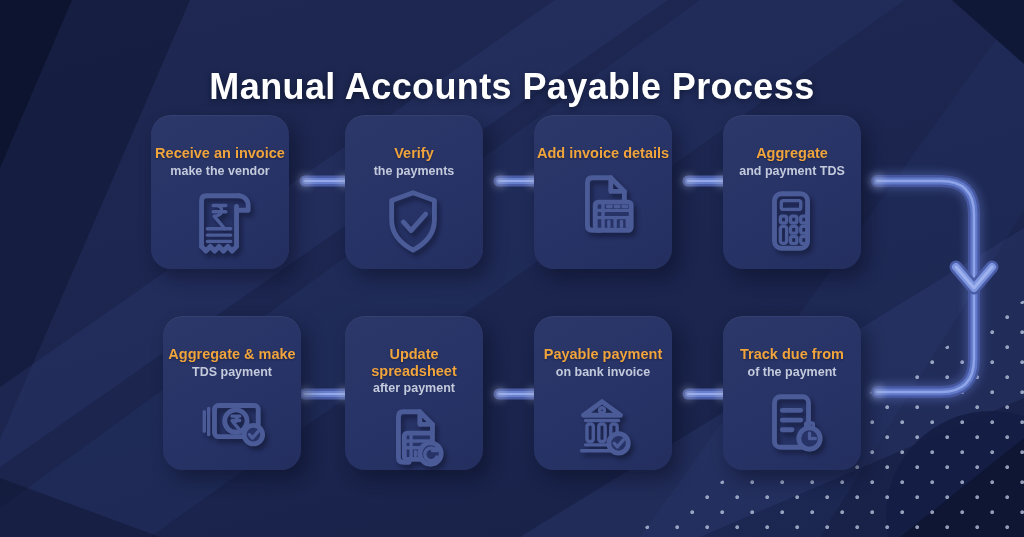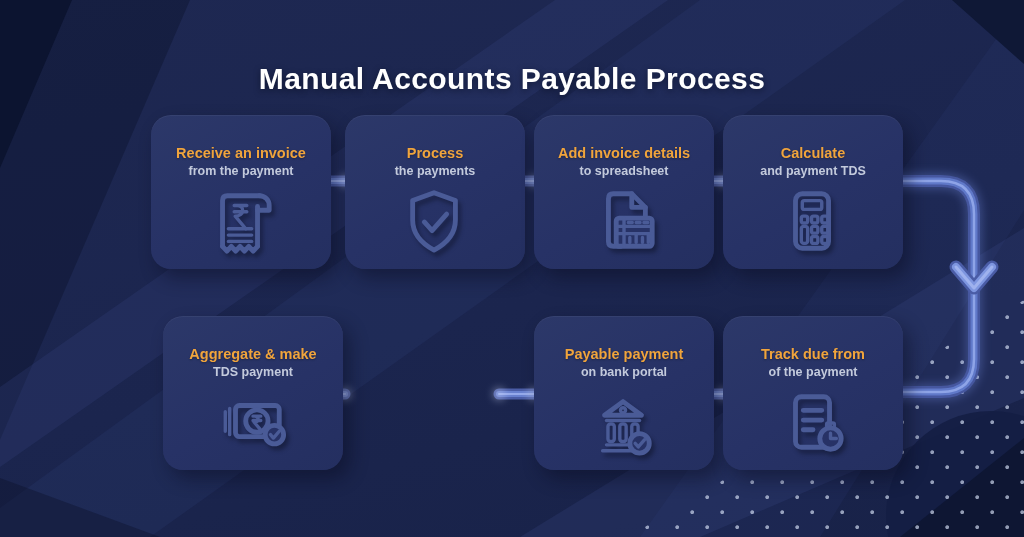--- a/index.html
+++ b/index.html
@@ -28,28 +28,28 @@
     background-image:
       radial-gradient(circle at 2.2px 2.2px, rgba(208,218,240,.85) 1.5px, transparent 2.3px),
       radial-gradient(circle at 2.2px 2.2px, rgba(208,218,240,.85) 1.5px, transparent 2.3px);
     background-size:30px 30px,30px 30px;
     background-position:0 0,15px 15px;
     clip-path:polygon(1024px 300px,1024px 537px,628px 537px);
   }
   
   .title{
     position:absolute;left:0;right:0;top:42px;text-align:center;
-    color:#ffffff;font-size:30px;font-weight:700;letter-spacing:.4px;
+    color:#ffffff;font-size:36px;font-weight:700;letter-spacing:.4px;
     text-shadow:0 2px 6px rgba(5,9,24,.5);
   }
   
   .flow{position:absolute;left:0;top:0;pointer-events:none;}
   
   .card{
-    position:absolute;width:180px;height:154px;border-radius:20px;
+    position:absolute;width:138px;height:154px;border-radius:20px;
     background:linear-gradient(150deg,#2c3869 0%,#273266 55%,#242f60 100%);
     box-shadow:7px 9px 18px rgba(8,12,30,.45), inset 0 1px 0 rgba(255,255,255,.05);
     text-align:center;box-sizing:border-box;padding-top:30px;
   }
   .ct{color:#f0a43c;font-size:14.5px;font-weight:700;line-height:1.15;
       text-shadow:0 1px 2px rgba(10,14,32,.4);}
   .cs{color:#c3cadc;font-size:12.5px;font-weight:700;margin-top:2px;line-height:1.15;}
   .ci{margin-top:8px;height:84px;display:flex;align-items:flex-start;justify-content:center;}
   .ci svg{filter:drop-shadow(3px 4px 2px rgba(9,13,31,.45));}
   .ic{stroke:#4a5b97;fill:none;stroke-width:5;stroke-linecap:round;stroke-linejoin:round;}
@@ -143,61 +143,60 @@
       <circle cx="499" cy="394" r="6"></circle>
         <circle cx="534" cy="394" r="6"></circle>
       <circle cx="688" cy="394" r="6"></circle>
         <circle cx="723" cy="394" r="6"></circle>
       <circle cx="877" cy="392" r="6"></circle>
     </g>
   </svg>
 
   <div class="card" style="left:151px;top:115px">
     <div class="ct">Receive an invoice</div>
-    <div class="cs">from the payment</div>
+    <div class="cs">make the vendor</div>
     <div class="ci">
       <svg width="68" height="70" viewBox="16 12 66 72">
         <path class="ic" d="M30 74 V27 q0-5 5-5 h33"></path>
         <path class="ic" d="M68 22 a10 10 0 0 1 10 10 v5 h-12 v-4"></path>
         <path class="ic" d="M66 37 V74"></path>
         <path class="ic" d="M30 74 l4.5 5 4.5-5 4.5 5 4.5-5 4.5 5 4.5-5 4.5 5 4.5-5" stroke-width="4"></path>
         <path class="ic3" d="M42 32 h13 M42 38.5 h13 M45 32 c8 0 8 11 -2 11 l11 13" stroke-width="4"></path>
         <path class="ic3" d="M36 56 h24 M36 62.5 h24 M36 69 h24" stroke-width="4"></path>
       </svg>
     </div>
   </div>
 
   <div class="card" style="left:345px;top:115px">
-    <div class="ct">Process</div>
+    <div class="ct">Verify</div>
     <div class="cs">the payments</div>
     <div class="ci">
       <svg width="68" height="70" viewBox="16 12 66 72">
         <path class="ic" d="M48 19 l22 8 v20 c0 15 -9 24 -22 31 c-13 -7 -22 -16 -22 -31 v-20 z" stroke-width="5.5"></path>
         <path class="ic" d="M38 49 l8 9 15 -17" stroke-width="7"></path>
       </svg>
     </div>
   </div>
 
   <div class="card" style="left:534px;top:115px">
     <div class="ct">Add invoice details</div>
-    <div class="cs">to spreadsheet</div>
     <div class="ci">
       <svg width="68" height="70" viewBox="16 12 66 72">
         <path class="ic" d="M46 74 h-8 q-5 0 -5 -5 V25 q0-5 5-5 h19 l14 14 v9"></path>
         <path class="ic" d="M57 20 v14 h14" stroke-width="4.5"></path>
         <rect class="icf" x="41" y="45" width="37" height="29" rx="3" stroke-width="4.5"></rect>
         <path class="ic3" d="M41 53.5 h37 M41 61 h37 M49 45 v29"></path>
         <path class="ic3" d="M53.5 49.5 h4 M61.5 49.5 h4 M69.5 49.5 h4" stroke-width="3"></path>
         <path class="ic3" d="M55 70 v-5 M61.5 70 v-7.5 M68 70 v-5 M74 70 v-8.5" stroke-width="4"></path>
       </svg>
     </div>
   </div>
 
   <div class="card" style="left:723px;top:115px">
-    <div class="ct">Calculate</div>
+    <div class="ct">Aggregate</div>
     <div class="cs">and payment TDS</div>
     <div class="ci">
       <svg width="68" height="70" viewBox="16 12 66 72">
         <rect class="ic" x="31" y="20" width="34" height="56" rx="7"></rect>
         <rect class="ic3" x="38" y="27" width="20" height="9" rx="2" stroke-width="4"></rect>
         <rect class="ic3" x="37" y="43" width="6.5" height="7" rx="2"></rect>
         <rect class="ic3" x="47.5" y="43" width="6.5" height="7" rx="2"></rect>
         <rect class="ic3" x="58" y="43" width="6.5" height="7" rx="2"></rect>
         <rect class="ic3" x="47.5" y="53.5" width="6.5" height="7" rx="2"></rect>
         <rect class="ic3" x="58" y="53.5" width="6.5" height="7" rx="2"></rect>
@@ -216,24 +215,40 @@
         <path class="ic3" d="M25 34 v27 M20.5 37.5 v20" stroke-width="4"></path>
         <rect class="ic" x="31" y="31" width="45" height="32" rx="4"></rect>
         <circle class="ic" cx="53" cy="47" r="11.5" stroke-width="4.5"></circle>
         <path class="ic3" d="M49 42 h8 M49 46.5 h8 M51 42 c4.5 .5 4.5 6 -1 6 l6 7" stroke-width="3.2"></path>
         <circle class="icf" cx="71" cy="61" r="9.5" stroke-width="4"></circle>
         <path class="ic3" d="M67 61 l3 3.5 6 -7"></path>
       </svg>
     </div>
   </div>
 
+  <div class="card" style="left:345px;top:316px">
+    <div class="ct">Update spreadsheet</div>
+    <div class="cs">after payment</div>
+    <div class="ci">
+      <svg width="68" height="70" viewBox="16 12 66 72">
+        <path class="ic" d="M44 72 h-6 q-5 0 -5 -5 V25 q0-5 5-5 h17 l13 13 v9"></path>
+        <path class="ic" d="M55 20 v13 h13" stroke-width="4.5"></path>
+        <rect class="icf" x="39" y="42" width="29" height="27" rx="3" stroke-width="4.5"></rect>
+        <path class="ic3" d="M39 50 h29 M39 57 h29 M46 42 v27" stroke-width="3"></path>
+        <path class="ic3" d="M50.5 65 v-4 M56 65 v-6 M61.5 65 v-4.5" stroke-width="3.5"></path>
+        <circle class="icf" cx="66" cy="63" r="11" stroke-width="4.5"></circle>
+        <path class="ic3" d="M71.5 59.5 a6.5 6.5 0 1 0 1 7"></path>
+        <path class="ic3" d="M72.5 55.5 v4.5 h-4.5" stroke-width="3"></path>
+      </svg>
+    </div>
+  </div>
 
   <div class="card" style="left:534px;top:316px">
     <div class="ct">Payable payment</div>
-    <div class="cs">on bank portal</div>
+    <div class="cs">on bank invoice</div>
     <div class="ci">
       <svg width="68" height="70" viewBox="16 12 66 72">
         <path class="ic" d="M29 41 L48 27 L67 41 Z" stroke-width="4.5"></path>
         <circle class="ic3" cx="48" cy="36" r="2.6" stroke-width="3"></circle>
         <path class="ic3" d="M31 46.5 h34" stroke-width="4"></path>
         <rect class="ic3" x="32.5" y="50" width="6.5" height="18" rx="2.5"></rect>
         <rect class="ic3" x="44.7" y="50" width="6.5" height="18" rx="2.5"></rect>
         <rect class="ic3" x="57" y="50" width="6.5" height="18" rx="2.5"></rect>
         <path class="ic3" d="M31 71.5 h34 M27 77.5 h42" stroke-width="4.5"></path>
         <circle class="icf" cx="65" cy="70" r="10" stroke-width="4"></circle>

